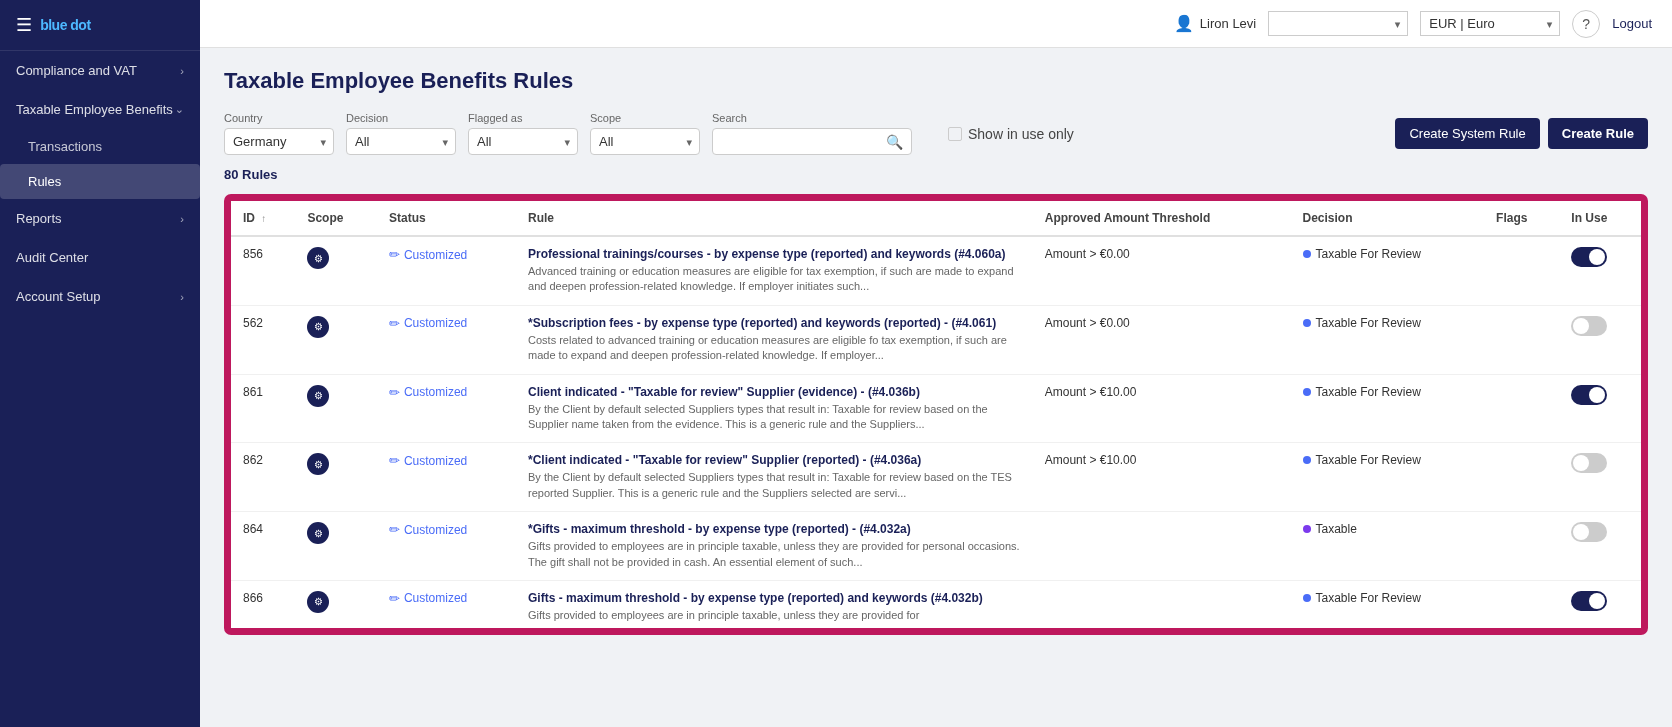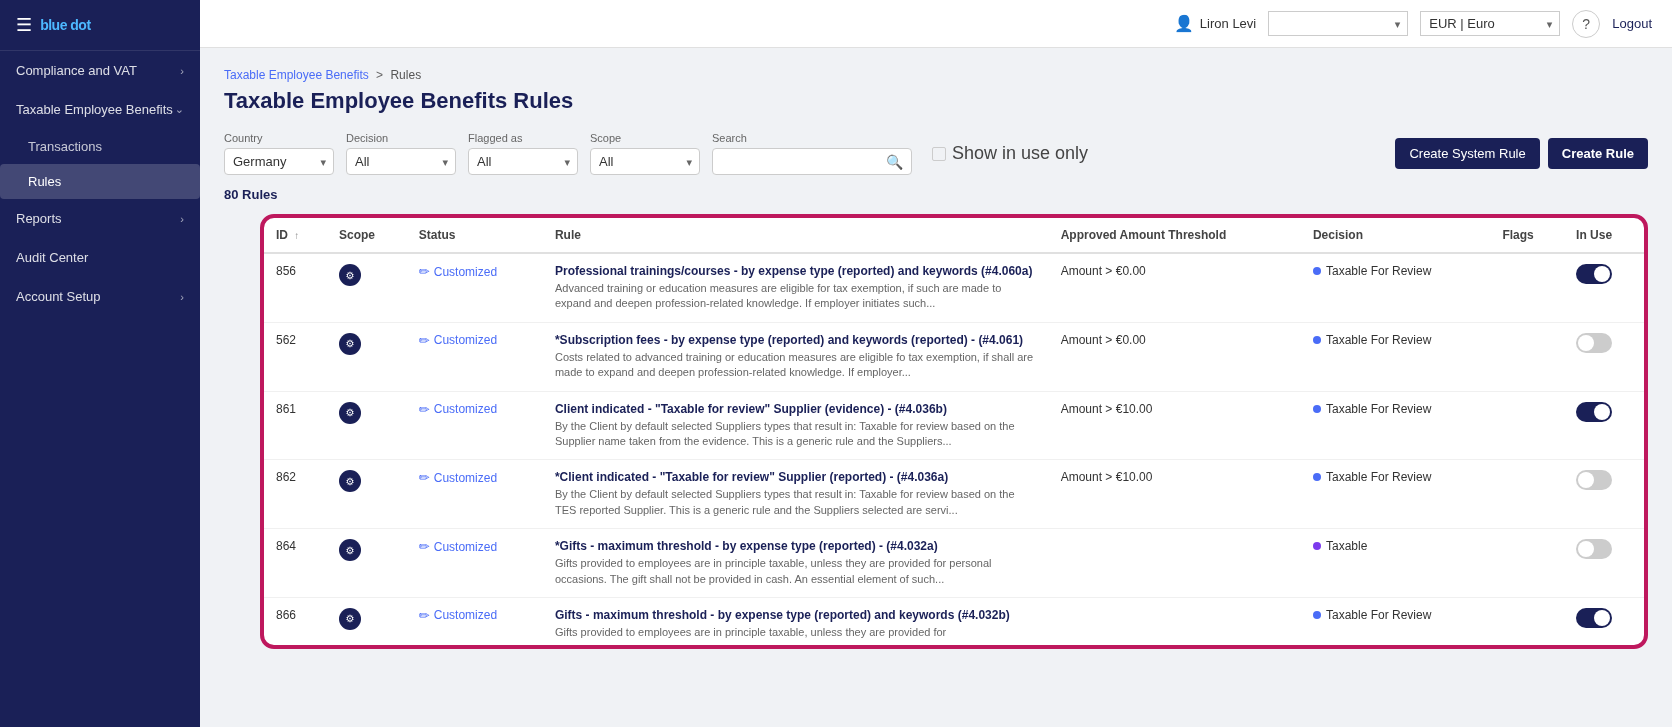--- a/index.html
+++ b/index.html
@@ -37,31 +37,31 @@
     .breadcrumb span { color: #333; }
     .page-title { font-size: 22px; font-weight: 600; color: #1a2057; margin-bottom: 18px; }
     .filter-group { display: flex; flex-direction: column; gap: 4px; }
     .filter-label { font-size: 11px; color: #666; }
     .filter-select { border: 1px solid #ccc; border-radius: 4px; padding: 5px 24px 5px 8px; font-size: 13px; color: #333; background: #fff; appearance: none; cursor: pointer; min-width: 110px; }
     .filter-select-wrapper { position: relative; }
     .filter-select-wrapper::after { content: '▾'; position: absolute; right: 8px; top: 50%; transform: translateY(-50%); font-size: 11px; color: #666; pointer-events: none; }
     .search-wrapper { position: relative; }
     .search-input { border: 1px solid #ccc; border-radius: 4px; padding: 5px 32px 5px 8px; font-size: 13px; color: #333; width: 200px; }
     .search-icon { position: absolute; right: 8px; top: 50%; transform: translateY(-50%); color: #999; font-size: 14px; }
-    .show-in-use { display: flex; align-items: center; gap: 6px; font-size: 18px; color: #444; cursor: pointer; margin-left: 8px; }
+    .show-in-use { display: flex; align-items: center; gap: 6px; font-size: 14px; color: #444; cursor: pointer; margin-left: 24px; }
     .checkbox { width: 14px; height: 14px; border: 1px solid #ccc; border-radius: 2px; }
 
     .action-buttons { display: flex; gap: 8px; margin-left: auto; }
     .btn-system { background: #1a2057; color: #fff; border: none; border-radius: 4px; padding: 8px 14px; font-size: 13px; cursor: pointer; white-space: nowrap; }
     .btn-create { background: #1a2057; color: #fff; border: none; border-radius: 4px; padding: 8px 14px; font-size: 13px; cursor: pointer; white-space: nowrap; font-weight: bold; }
 
     .rules-count { font-size: 13px; color: #1a2057; font-weight: 600; margin-bottom: 12px; }
 
     
-    .table-container { background: #fff; border-radius: 14px; overflow: hidden; border: 4px solid #be185d; margin-left: 36px; }
+    .table-container { background: #fff; border-radius: 7px; overflow: hidden; border: 7px solid #be185d; }
     .table { width: 100%; border-collapse: collapse; }
     .table thead tr { border-bottom: 2px solid #e0e0e0; }
     .table th { padding: 10px 12px; text-align: left; font-size: 12px; font-weight: 600; color: #444; white-space: nowrap; }
     .table th.sortable { cursor: pointer; }
     .table th .sort-arrow { font-size: 10px; margin-left: 3px; color: #888; }
     .table td { padding: 10px 12px; vertical-align: top; font-size: 12px; color: #333; border-bottom: 1px solid #f0f0f0; }
     .table tr:last-child td { border-bottom: none; }
 
     .rule-name { font-weight: 600; color: #1a2057; font-size: 12px; margin-bottom: 3px; }
     .rule-desc { font-size: 11px; color: #666; line-height: 1.4; }
@@ -152,25 +152,20 @@
       </select>
     </div>
     <div class="topbar-help">
       <span>?</span>
     </div>
     <span class="topbar-logout">Logout</span>
   </div>
 
   <div class="content">
 
-    <div class="breadcrumb">
-      <span style="color:#4a6cf7;cursor:pointer;">Taxable Employee Benefits</span>
-      <span style="color:#666;margin:0 4px;">&gt;</span>
-      <span style="color:#555;">Rules</span>
-    </div>
 
     <h1 class="page-title">Taxable Employee Benefits Rules</h1>
 
     <div class="filters-row">
       <div class="filter-group">
         <label class="filter-label">Country</label>
         <div class="filter-select-wrapper">
           <select class="filter-select">
             <option>Germany</option>
           </select>
@@ -276,21 +271,21 @@
       <div class="scope-icon" style="background:#1a2057;">⚙</div>
     </td>
     <td>
       <div class="status-customized">
         <span class="edit-icon" style="color:#4a6cf7;">✏</span>
         <span>Customized</span>
       </div>
     </td>
     <td style="max-width:380px;">
       <div class="rule-name">*Subscription fees - by expense type (reported) and keywords (reported) - (#4.061)</div>
-      <div class="rule-desc">Costs related to advanced training or education measures are eligible fo tax exemption, if shall are made to expand and deepen profession-related knowledge. If employer...</div>
+      <div class="rule-desc">Costs related to advanced training or education measures are eligible fo tax exemption, if such are made to expand and deepen profession-related knowledge. If employer...</div>
     </td>
     <td>
       <span class="amount-text">Amount &gt; €0.00</span>
     </td>
     <td>
       <div class="decision-badge">
         <div class="decision-dot " style="background:#4a6cf7;"></div>
         <span>Taxable For Review</span>
       </div>
     </td>

